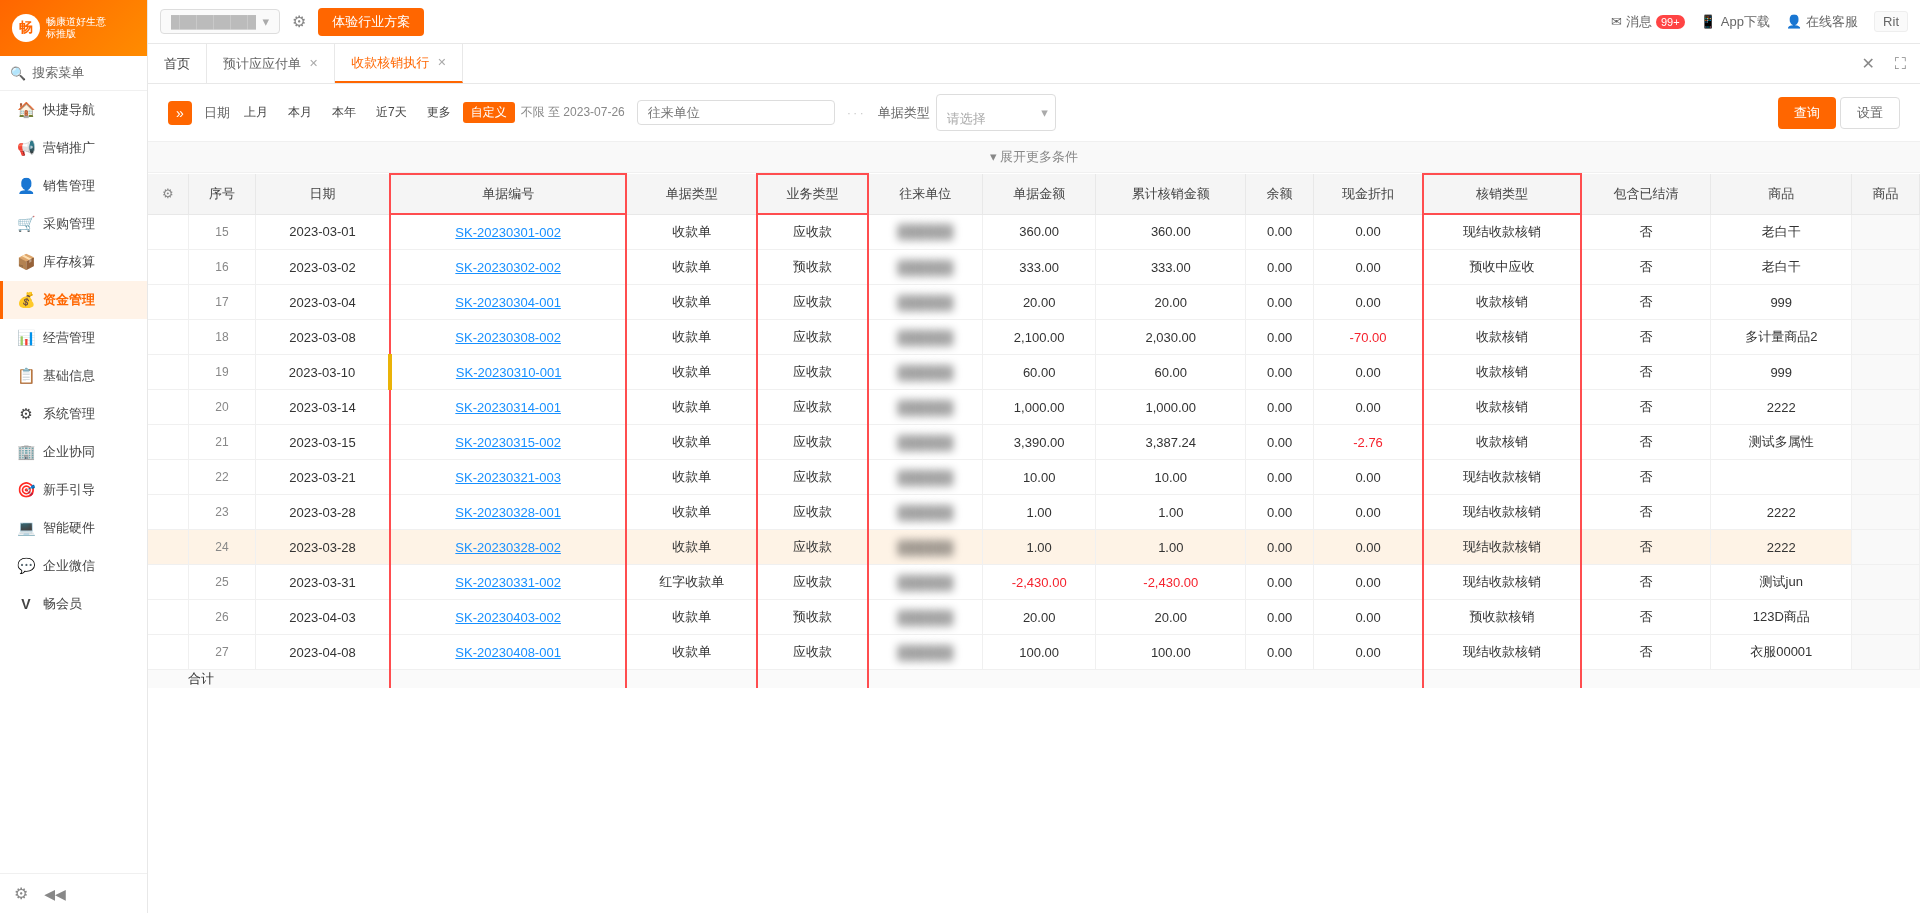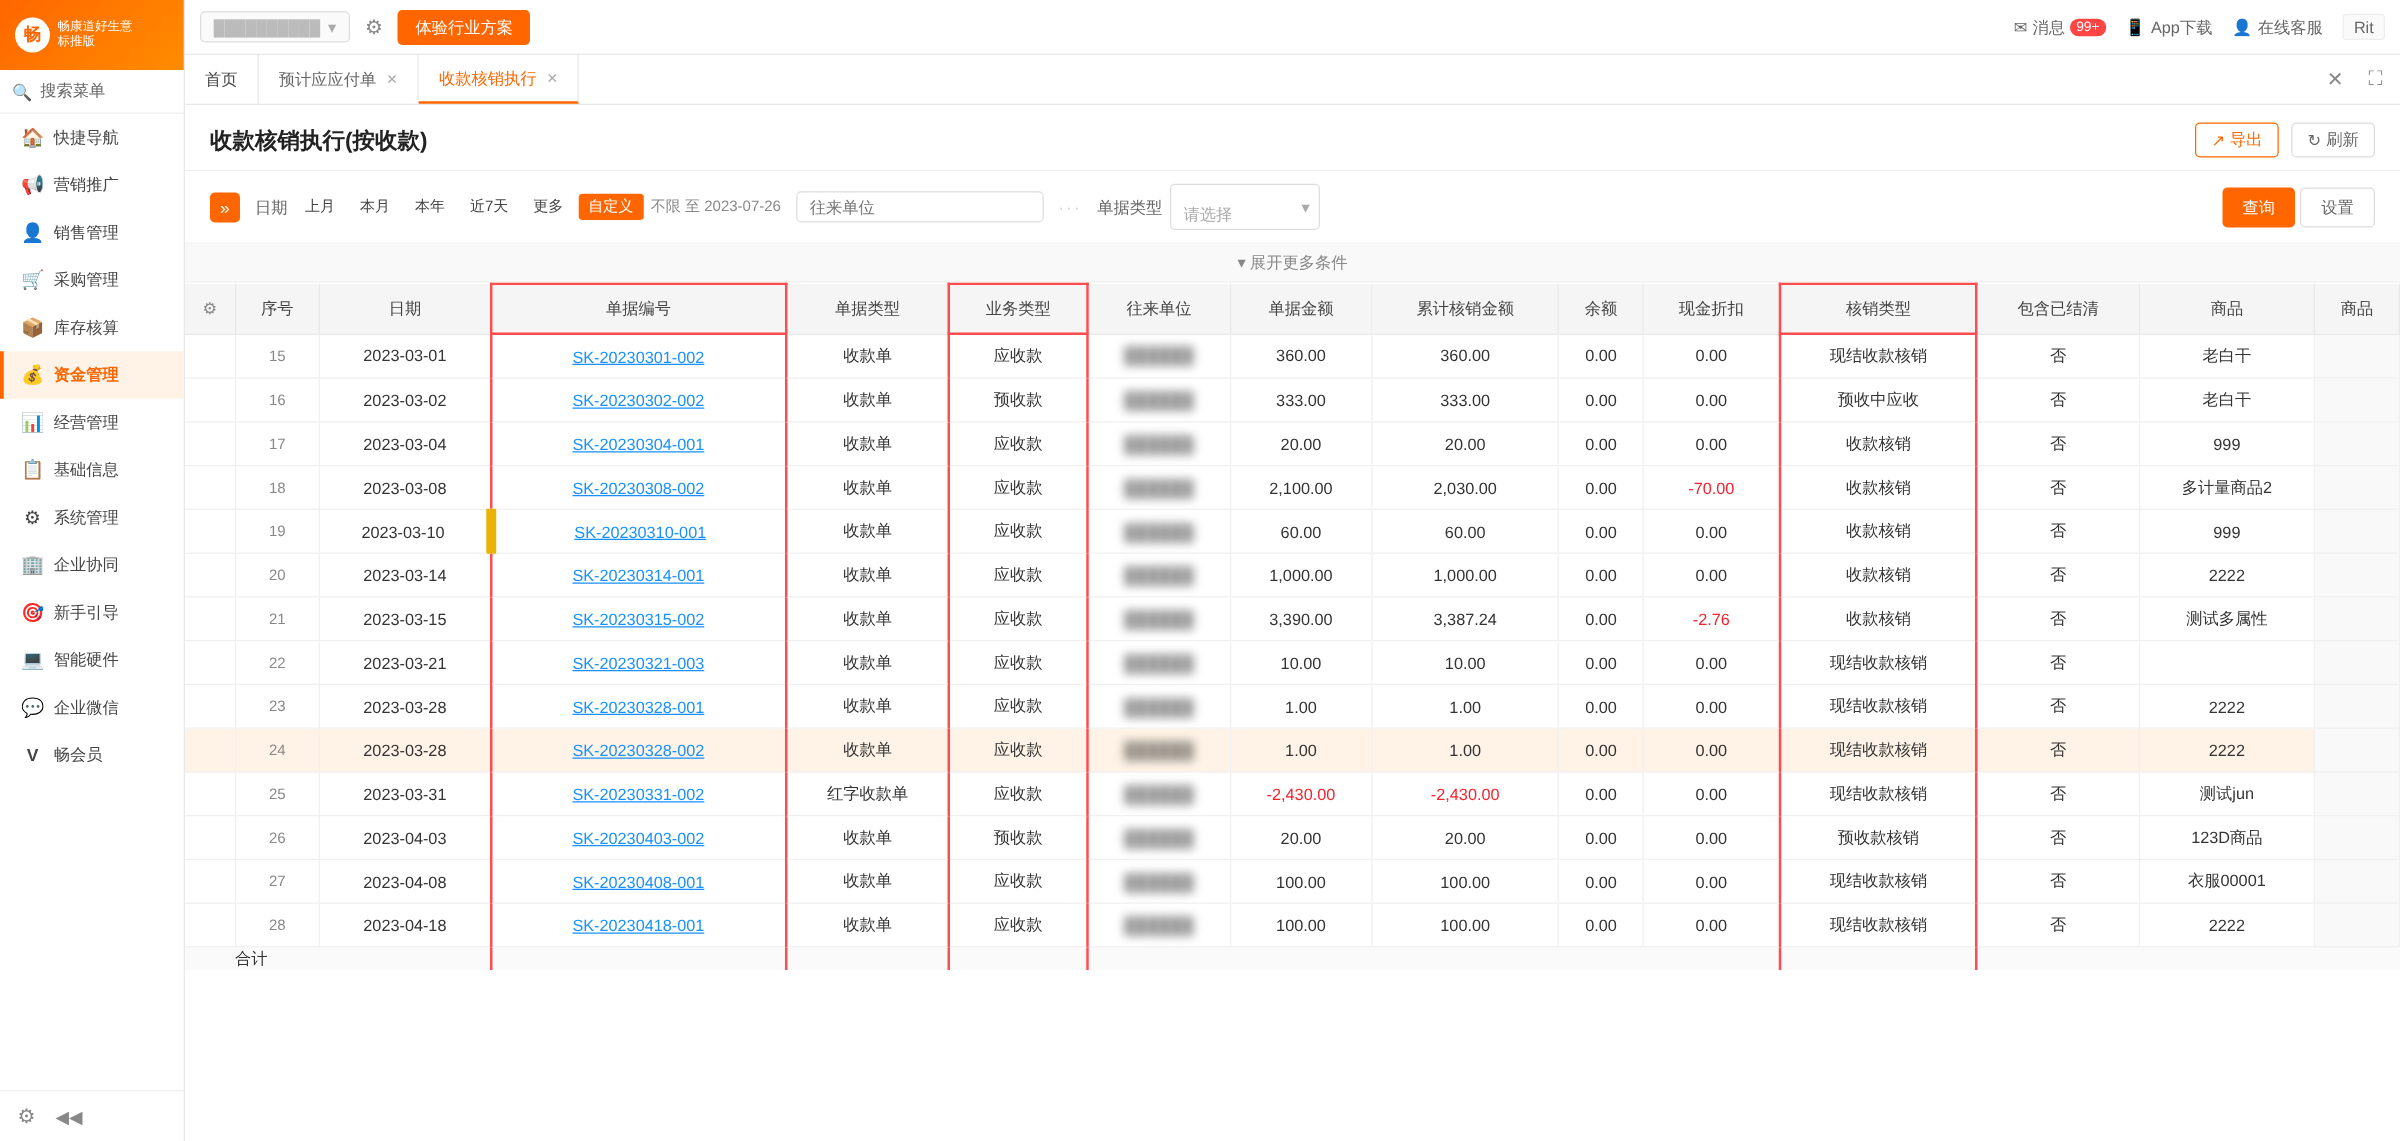--- a/index.html
+++ b/index.html
@@ -415,33 +415,20 @@
     </div>
     <div class="tabbar-end">
       <span class="tabbar-icon-btn">✕</span>
       <span class="tabbar-icon-btn">⛶</span>
     </div>
   </div>
 
   <div class="content">
     <div class="page-container">
 
-      <div class="page-header">
-        <h2 class="page-title">收款核销执行(按收款)</h2>
-        <div class="page-actions">
-          <button class="btn-export">
-            <span>↗</span>
-            <span>导出</span>
-          </button>
-          <button class="btn-refresh">
-            <span>↻</span>
-            <span>刷新</span>
-          </button>
-        </div>
-      </div>
 
       <div class="filter-bar">
         <div class="filter-toggle">»</div>
         <div class="filter-group">
           <span class="filter-label">日期</span>
           <div class="filter-date-options">
             <span class="filter-date-btn">上月</span>
             <span class="filter-date-btn">本月</span>
             <span class="filter-date-btn">本年</span>
             <span class="filter-date-btn">近7天</span>
@@ -570,21 +557,21 @@
     <td class="td-red">-70.00</td>
     <td style="border-left:2px solid #ff4d4f;border-right:2px solid #ff4d4f;">收款核销</td>
     <td>否</td>
     <td>多计量商品2</td>
     <td style="min-width:30px;background:#f9f9f9;"></td>
   </tr>
               <tr>
     <td></td>
     <td class="row-num">19</td>
     <td>2023-03-10</td>
-    <td style="border-left:8px solid #eab308;border-right:2px solid #ff4d4f;">
+    <td style="border-left:4px solid #eab308;border-right:2px solid #ff4d4f;">
       <a class="td-link">SK-20230310-001</a>
     </td>
     <td>收款单</td>
     <td style="border-left:2px solid #ff4d4f;border-right:2px solid #ff4d4f;">应收款</td>
     <td class="td-gray-blur">██████</td>
     <td class="">60.00</td>
     <td class="">60.00</td>
     <td>0.00</td>
     <td class="">0.00</td>
     <td style="border-left:2px solid #ff4d4f;border-right:2px solid #ff4d4f;">收款核销</td>
@@ -735,39 +722,20 @@
     <td>收款单</td>
     <td style="border-left:2px solid #ff4d4f;border-right:2px solid #ff4d4f;">应收款</td>
     <td class="td-gray-blur">██████</td>
     <td class="">100.00</td>
     <td class="">100.00</td>
     <td>0.00</td>
     <td class="">0.00</td>
     <td style="border-left:2px solid #ff4d4f;border-right:2px solid #ff4d4f;">现结收款核销</td>
     <td>否</td>
     <td>衣服00001</td>
-    <td style="min-width:30px;background:#f9f9f9;"></td>
-  </tr>
-              <tr>
-    <td></td>
-    <td class="row-num">28</td>
-    <td>2023-04-18</td>
-    <td style="border-left:2px solid #ff4d4f;border-right:2px solid #ff4d4f;">
-      <a class="td-link">SK-20230418-001</a>
-    </td>
-    <td>收款单</td>
-    <td style="border-left:2px solid #ff4d4f;border-right:2px solid #ff4d4f;">应收款</td>
-    <td class="td-gray-blur">██████</td>
-    <td class="">100.00</td>
-    <td class="">100.00</td>
-    <td>0.00</td>
-    <td class="">0.00</td>
-    <td style="border-left:2px solid #ff4d4f;border-right:2px solid #ff4d4f;">现结收款核销</td>
-    <td>否</td>
-    <td>2222</td>
     <td style="min-width:30px;background:#f9f9f9;"></td>
   </tr>
             </tbody>
           <tfoot>
             <tr class="footer-row">
               <td></td>
               <td colspan="2">合计</td>
               <td style="border-left:2px solid #ff4d4f;border-right:2px solid #ff4d4f;"></td>
               <td></td>
               <td style="border-left:2px solid #ff4d4f;border-right:2px solid #ff4d4f;"></td>

